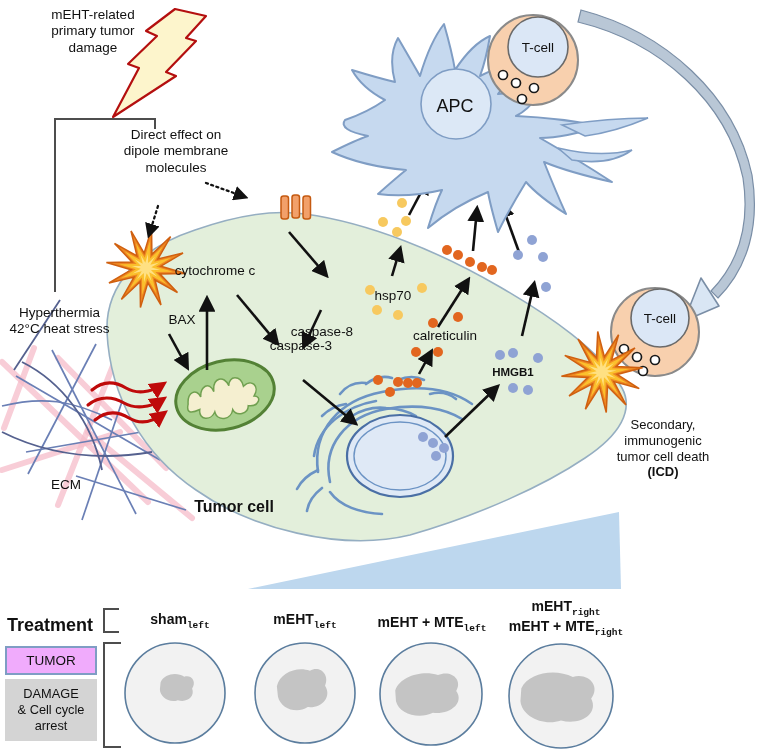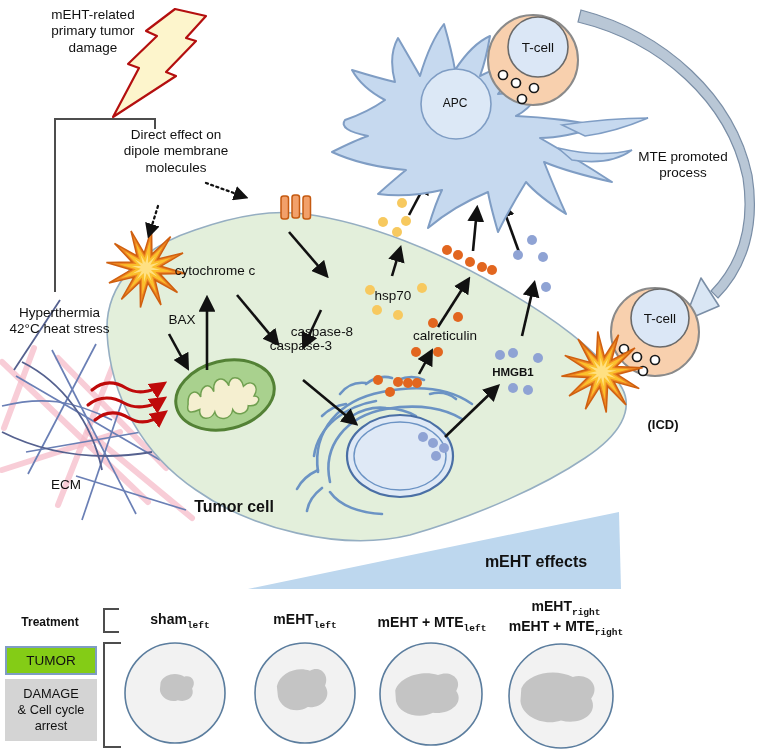--- a/index.html
+++ b/index.html
@@ -5,27 +5,27 @@
   html,body{margin:0;padding:0;background:#fff;}
   #canvas{position:relative;width:759px;height:749px;background:#fff;overflow:hidden;
           font-family:"Liberation Sans",sans-serif;color:#111;}
   #art{position:absolute;left:0;top:0;}
   .lbl{position:absolute;text-align:center;white-space:pre-line;
        font:13px/1.22 "Liberation Sans",sans-serif;color:#111;}
   .bold{font-weight:bold;}
   .f11{font-size:11.5px;}
   .f12{font-size:12.5px;}
   .f13{font-size:13.5px;}
-  .f14{font-size:12px;}
+  .f14{font-size:18px;}
   .f16{font-size:16px;}
   .colhead{position:absolute;text-align:center;font-weight:bold;font-size:14px;color:#111;}
   .colhead sub{font-size:9.5px;font-weight:bold;font-family:Liberation Mono, monospace;}
   .boxlbl{position:absolute;display:flex;align-items:center;justify-content:center;
           text-align:center;white-space:pre-line;}
-  #tumor-box{left:5px;top:646px;width:88px;height:25px;background:#84cc16;
+  #tumor-box{left:5px;top:646px;width:88px;height:25px;background:#f0abfc;
              border:2px solid #7f9dc4;font-size:13.5px;}
   #damage-box{left:5px;top:679px;width:92px;height:62px;background:#d4d4d4;
               font-size:12.8px;line-height:1.25;}
   
   .blk-arrow{stroke:#111;stroke-width:2.6;fill:none;}
   .dot-arrow{stroke:#111;stroke-width:2.3;fill:none;stroke-dasharray:2 3.5;stroke-linecap:round;}
   .heat{fill:none;stroke-width:3.2;stroke-linecap:round;}
   .ecm-pink{stroke:#f5bcc9;stroke-width:6;opacity:.75;fill:none;stroke-linecap:round;}
   .ecm-blue{stroke:#6a7fb5;stroke-width:1.7;fill:none;}
   .ecm-dark{stroke:#55618f;stroke-width:1.8;fill:none;}
@@ -278,30 +278,30 @@
 
 <div class="lbl f11" style="left:474px;top:365px;width:78px;font-weight:bold;">HMGB1</div>
 
 
 <div class="lbl f14" style="left:417px;top:96px;width:76px;">APC</div>
 
 <div class="lbl f13" style="left:500px;top:40px;width:76px;">T-cell</div>
 
 <div class="lbl f13" style="left:622px;top:311px;width:76px;">T-cell</div>
 
-<div class="lbl f13" style="left:612px;top:149px;width:142px;">MTE promoted
-process</div>
 
 <div class="lbl bold f16" style="left:158px;top:497px;width:152px;">Tumor cell</div>
 
 <div class="lbl" style="left:592px;top:401px;width:142px;">
+  <span>Secondary,
+immunogenic
+tumor cell death</span>
   <div class="bold">(ICD)</div>
 </div>
 
-<div class="lbl bold f16" style="left:446px;top:552px;width:180px;">mEHT effects</div>
 
 <div class="lbl bold f14" style="left:3px;top:615px;width:94px;">Treatment</div>
 
 <div class="colhead" style="left:130px;top:611px;width:100px;">
   <span>sham</span><sub>left</sub>
 </div>
 <div class="colhead" style="left:255px;top:611px;width:100px;">
   <span>mEHT</span><sub>left</sub>
 </div>
 <div class="colhead" style="left:365px;top:614px;width:134px;">

